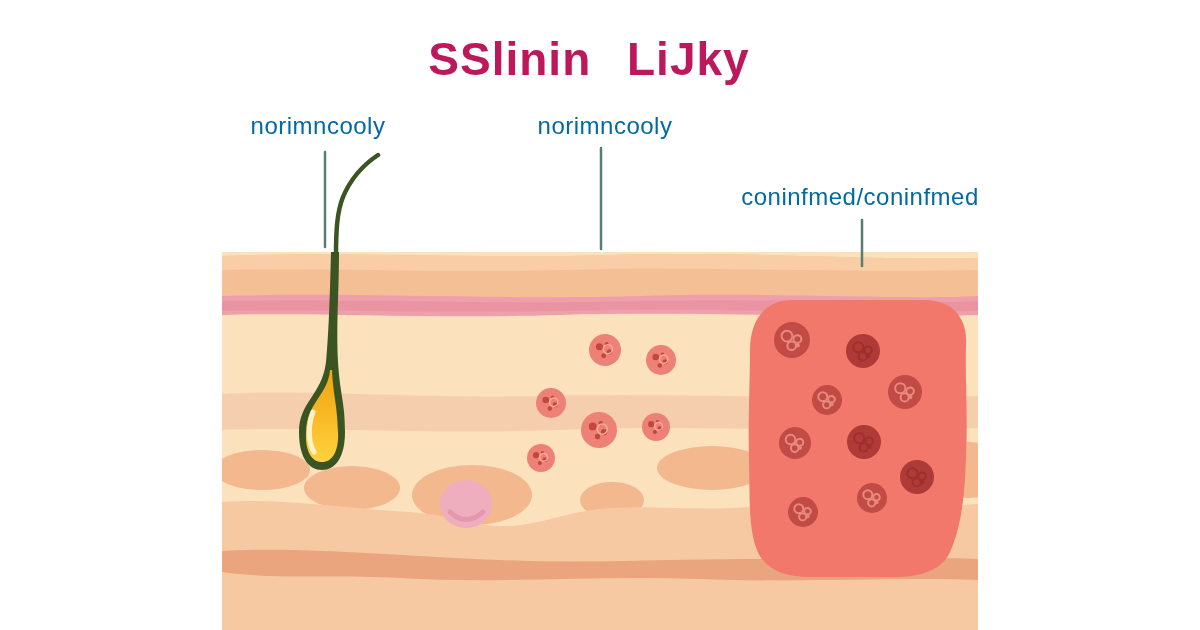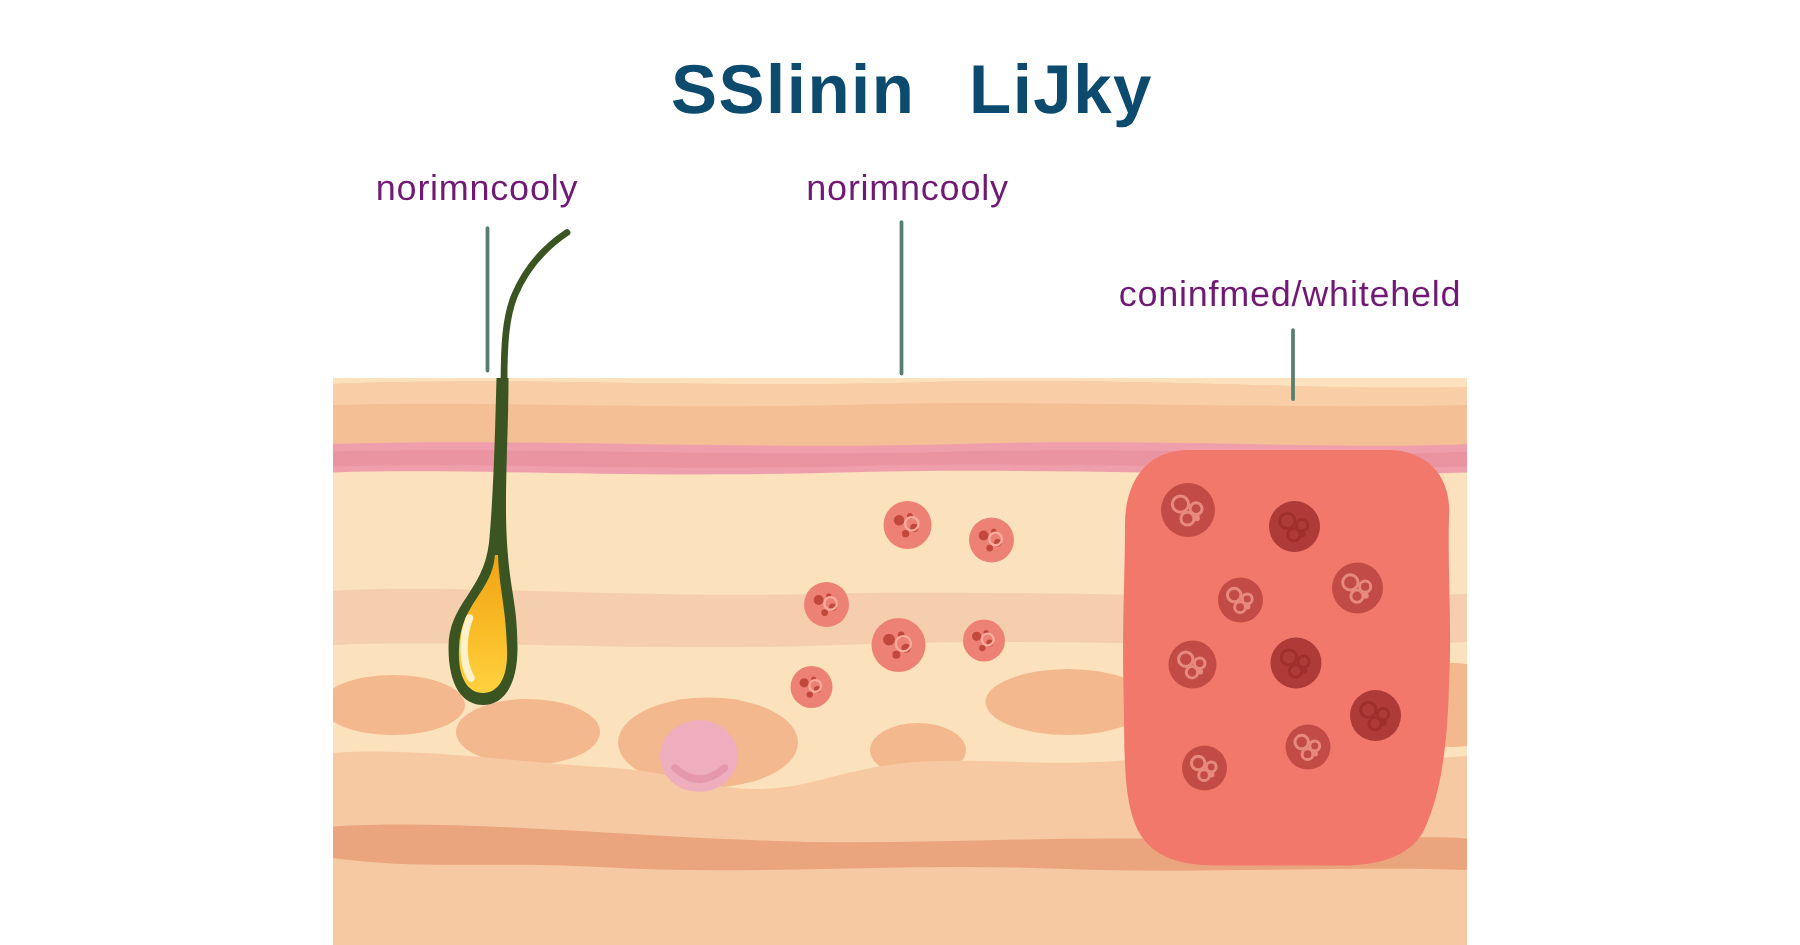--- a/index.html
+++ b/index.html
@@ -2,43 +2,43 @@
 <html><head>
 <meta charset="utf-8">
 <style>
   html,body{margin:0;padding:0;}
   body{
     width:1200px;height:630px;position:relative;overflow:hidden;
     background:#ffffff;
     font-family:"Liberation Sans", sans-serif;
   }
   .title{
-    position:absolute;top:32px;left:608px;transform:translateX(-50%);
-    font-size:46px;font-weight:700;color:#0c4a6e;letter-spacing:1px;word-spacing:22px;
+    position:absolute;top:32px;left:589px;transform:translateX(-50%);
+    font-size:46px;font-weight:700;color:#be185d;letter-spacing:1px;word-spacing:22px;
     white-space:nowrap;
   }
   .callout{
     position:absolute;transform:translateX(-50%);
-    font-size:24px;font-weight:400;color:#701a75;letter-spacing:0.5px;white-space:nowrap;
+    font-size:24px;font-weight:400;color:#0369a1;letter-spacing:0.5px;white-space:nowrap;
   }
   .callout.bottom{color:#45362B;}
   #label-follicle{left:318px;top:112px;}
   #label-bacteria{left:605px;top:112px;}
   #label-inflamed{left:860px;top:183px;}
   #label-bottom{left:600px;top:532px;}
   svg.diagram{position:absolute;left:0;top:0;}
 </style>
 </head>
 <body>
 
 <div class="title">SSlinin LiJky</div>
 
 <div class="callout" id="label-follicle">norimncooly</div>
 <div class="callout" id="label-bacteria">norimncooly</div>
-<div class="callout" id="label-inflamed">coninfmed/whiteheld</div>
+<div class="callout" id="label-inflamed">coninfmed/coninfmed</div>
 <div class="callout bottom" id="label-bottom">hall argred filty</div>
 
 <svg class="diagram" width="1200" height="630" viewBox="0 0 1200 630">
   <defs>
     <clipPath id="panelClip">
         <rect x="222" y="252" width="756" height="378"></rect>
       </clipPath>
     <linearGradient id="sebumGrad" x1="0" y1="0" x2="0" y2="1">
       <stop offset="0" stop-color="#F0A316"></stop>
       <stop offset="0.55" stop-color="#F9BC27"></stop>

